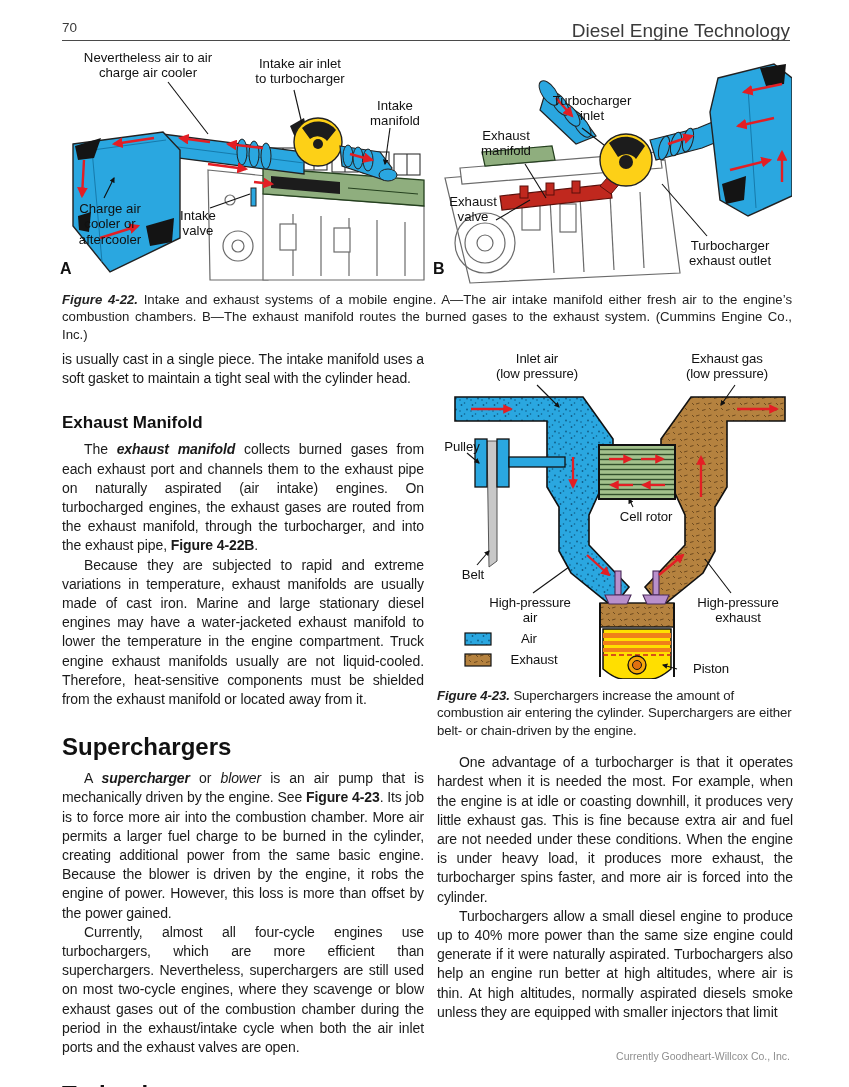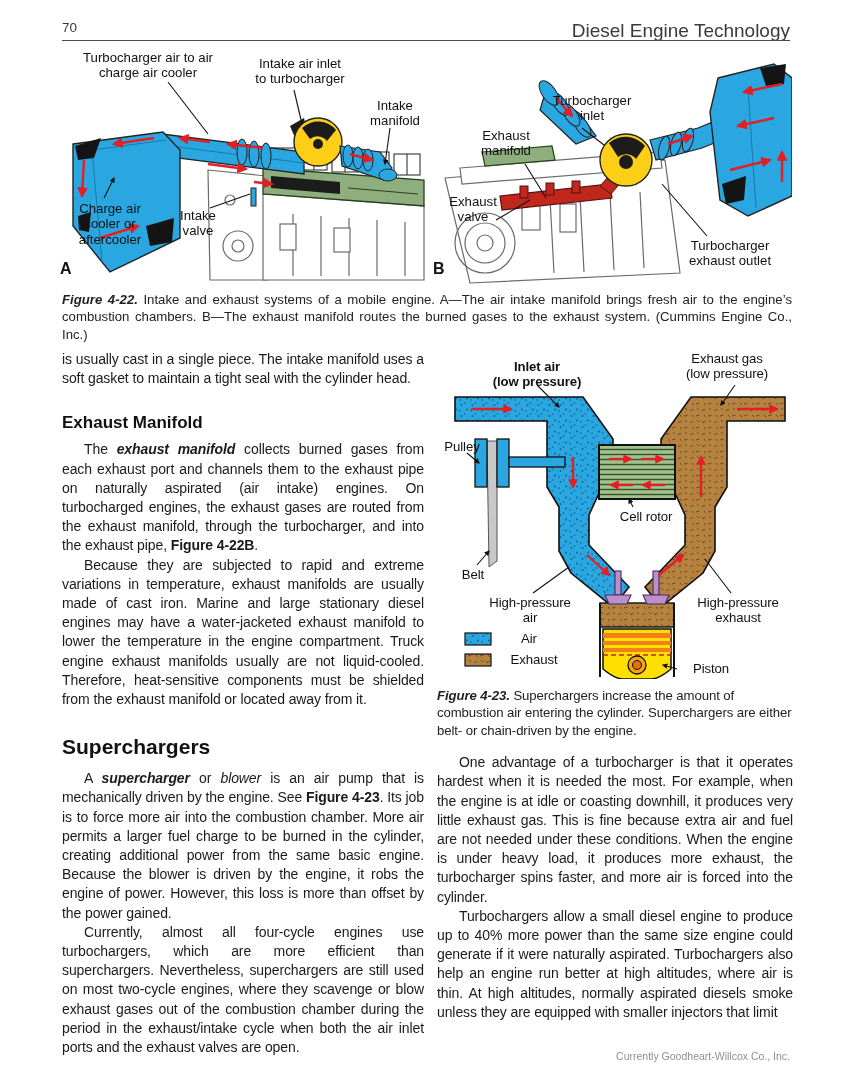--- a/index.html
+++ b/index.html
@@ -21,21 +21,21 @@
   .panel-letter{position:absolute;font-size:16px;font-weight:bold;color:#111;}
   .caption{position:absolute;font-size:13.2px;line-height:17.4px;color:#222;}
   .cap422{left:62px;top:291px;width:730px;text-align:justify;}
   .bi{font-weight:bold;font-style:italic;}
   
   .col{position:absolute;font-size:14px;line-height:19.2px;letter-spacing:-0.1px;}
   .col-left{left:62px;top:350px;width:362px;}
   .col-right{left:437px;top:347px;width:356px;}
   .body{margin:0;text-align:justify;}
   .indent{text-indent:22px;}
-  h2.section{font-size:21px;line-height:24px;margin:26px 0 10px 0;font-weight:bold;color:#111;
+  h2.section{font-size:24px;line-height:24px;margin:26px 0 10px 0;font-weight:bold;color:#111;
              letter-spacing:0;}
   h3.section{font-size:17px;line-height:21px;margin:24px 0 7px 0;font-weight:bold;color:#111;
              letter-spacing:0;}
   
   .fig423{position:relative;width:356px;height:332px;margin-bottom:8px;}
   .cap423{position:relative;width:356px;margin:0 0 14px 0;text-align:left;}
   .footer{position:absolute;right:59px;top:1050px;font-size:10.5px;color:#8f8f8f;}
 </style>
 </head>
 <body>
@@ -142,21 +142,21 @@
         </g>
 
         <g stroke="#111" stroke-width="1.1" fill="none">
           <line x1="110" y1="34" x2="150" y2="86"></line>
           <line x1="236" y1="42" x2="244" y2="76"></line>
           <line x1="332" y1="80" x2="327" y2="116" marker-end="url(#aK)"></line>
           <line x1="46" y1="150" x2="56" y2="130" marker-end="url(#aK)"></line>
           <line x1="152" y1="160" x2="192" y2="146"></line>
         </g>
       </svg>
-      <div class="figlabel" style="left:0px;top:2px;width:180px;">Turbocharger air to air
+      <div class="figlabel" style="left:0px;top:2px;width:180px;">Nevertheless air to air
 charge air cooler</div>
       <div class="figlabel" style="left:178px;top:8px;width:128px;">Intake air inlet
 to turbocharger</div>
       <div class="figlabel" style="left:306px;top:50px;width:62px;">Intake
 manifold</div>
       <div class="figlabel" style="left:0px;top:153px;width:104px;">Charge air
 cooler or
 aftercooler</div>
       <div class="figlabel" style="left:106px;top:160px;width:68px;">Intake
 valve</div>
@@ -244,21 +244,21 @@
       <div class="figlabel" style="left:38px;top:80px;width:76px;">Exhaust
 manifold</div>
       <div class="figlabel" style="left:8px;top:146px;width:70px;">Exhaust
 valve</div>
       <div class="figlabel" style="left:238px;top:190px;width:124px;">Turbocharger
 exhaust outlet</div>
       <div class="panel-letter" style="left:3px;top:212px;">B</div>
     </div>
   </div>
 
-  <div class="caption cap422"><span class="bi">Figure 4-22.</span><span> Intake and exhaust systems of a mobile engine. A—The air intake manifold brings fresh air to the engine’s combustion chambers. B—The exhaust manifold routes the burned gases to the exhaust system. (Cummins Engine Co., Inc.)</span></div>
+  <div class="caption cap422"><span class="bi">Figure 4-22.</span><span> Intake and exhaust systems of a mobile engine. A—The air intake manifold either fresh air to the engine’s combustion chambers. B—The exhaust manifold routes the burned gases to the exhaust system. (Cummins Engine Co., Inc.)</span></div>
 
   <div class="col col-left">
     <p class="body">is usually cast in a single piece. The intake manifold uses a soft gasket to maintain a tight seal with the cylinder head.</p>
 
     <h3 class="section">Exhaust Manifold</h3>
 
     <p class="body indent"><span>The </span><span class="bi">exhaust manifold</span><span> collects burned gases from each exhaust port and channels them to the exhaust pipe on naturally aspirated (air intake) engines. On turbocharged engines, the exhaust gases are routed from the exhaust manifold, through the turbocharger, and into the exhaust pipe, </span><b>Figure 4-22B</b><span>.</span></p>
 
     <p class="body indent">Because they are subjected to rapid and extreme variations in temperature, exhaust manifolds are usually made of cast iron. Marine and large stationary diesel engines may have a water-jacketed exhaust manifold to lower the temperature in the engine compartment. Truck engine exhaust manifolds usually are not liquid-cooled. Therefore, heat-sensitive components must be shielded from the exhaust manifold or located away from it.</p>
 
@@ -359,21 +359,21 @@
           <line x1="100" y1="38" x2="122" y2="60" marker-end="url(#cK)"></line>
           <line x1="298" y1="38" x2="284" y2="58" marker-end="url(#cK)"></line>
           <line x1="30" y1="106" x2="42" y2="116" marker-end="url(#cK)"></line>
           <line x1="40" y1="218" x2="52" y2="204" marker-end="url(#cK)"></line>
           <line x1="196" y1="160" x2="192" y2="152" marker-end="url(#cK)"></line>
           <line x1="96" y1="246" x2="132" y2="220"></line>
           <line x1="294" y1="246" x2="268" y2="212"></line>
           <line x1="240" y1="322" x2="226" y2="318" marker-end="url(#cK)"></line>
         </g>
       </svg>
-      <div class="figlabel" style="left:36px;top:12px;width:128px;font-weight:bold;">Inlet air
+      <div class="figlabel" style="left:36px;top:4px;width:128px;">Inlet air
 (low pressure)</div>
       <div class="figlabel" style="left:226px;top:4px;width:128px;">Exhaust gas
 (low pressure)</div>
       <div class="figlabel left" style="left:2px;top:92px;width:46px;">Pulley</div>
       <div class="figlabel" style="left:159px;top:162px;width:100px;">Cell rotor</div>
       <div class="figlabel left" style="left:16px;top:220px;width:40px;">Belt</div>
       <div class="figlabel" style="left:38px;top:248px;width:110px;">High-pressure
 air</div>
       <div class="figlabel" style="left:246px;top:248px;width:110px;">High-pressure
 exhaust</div>

